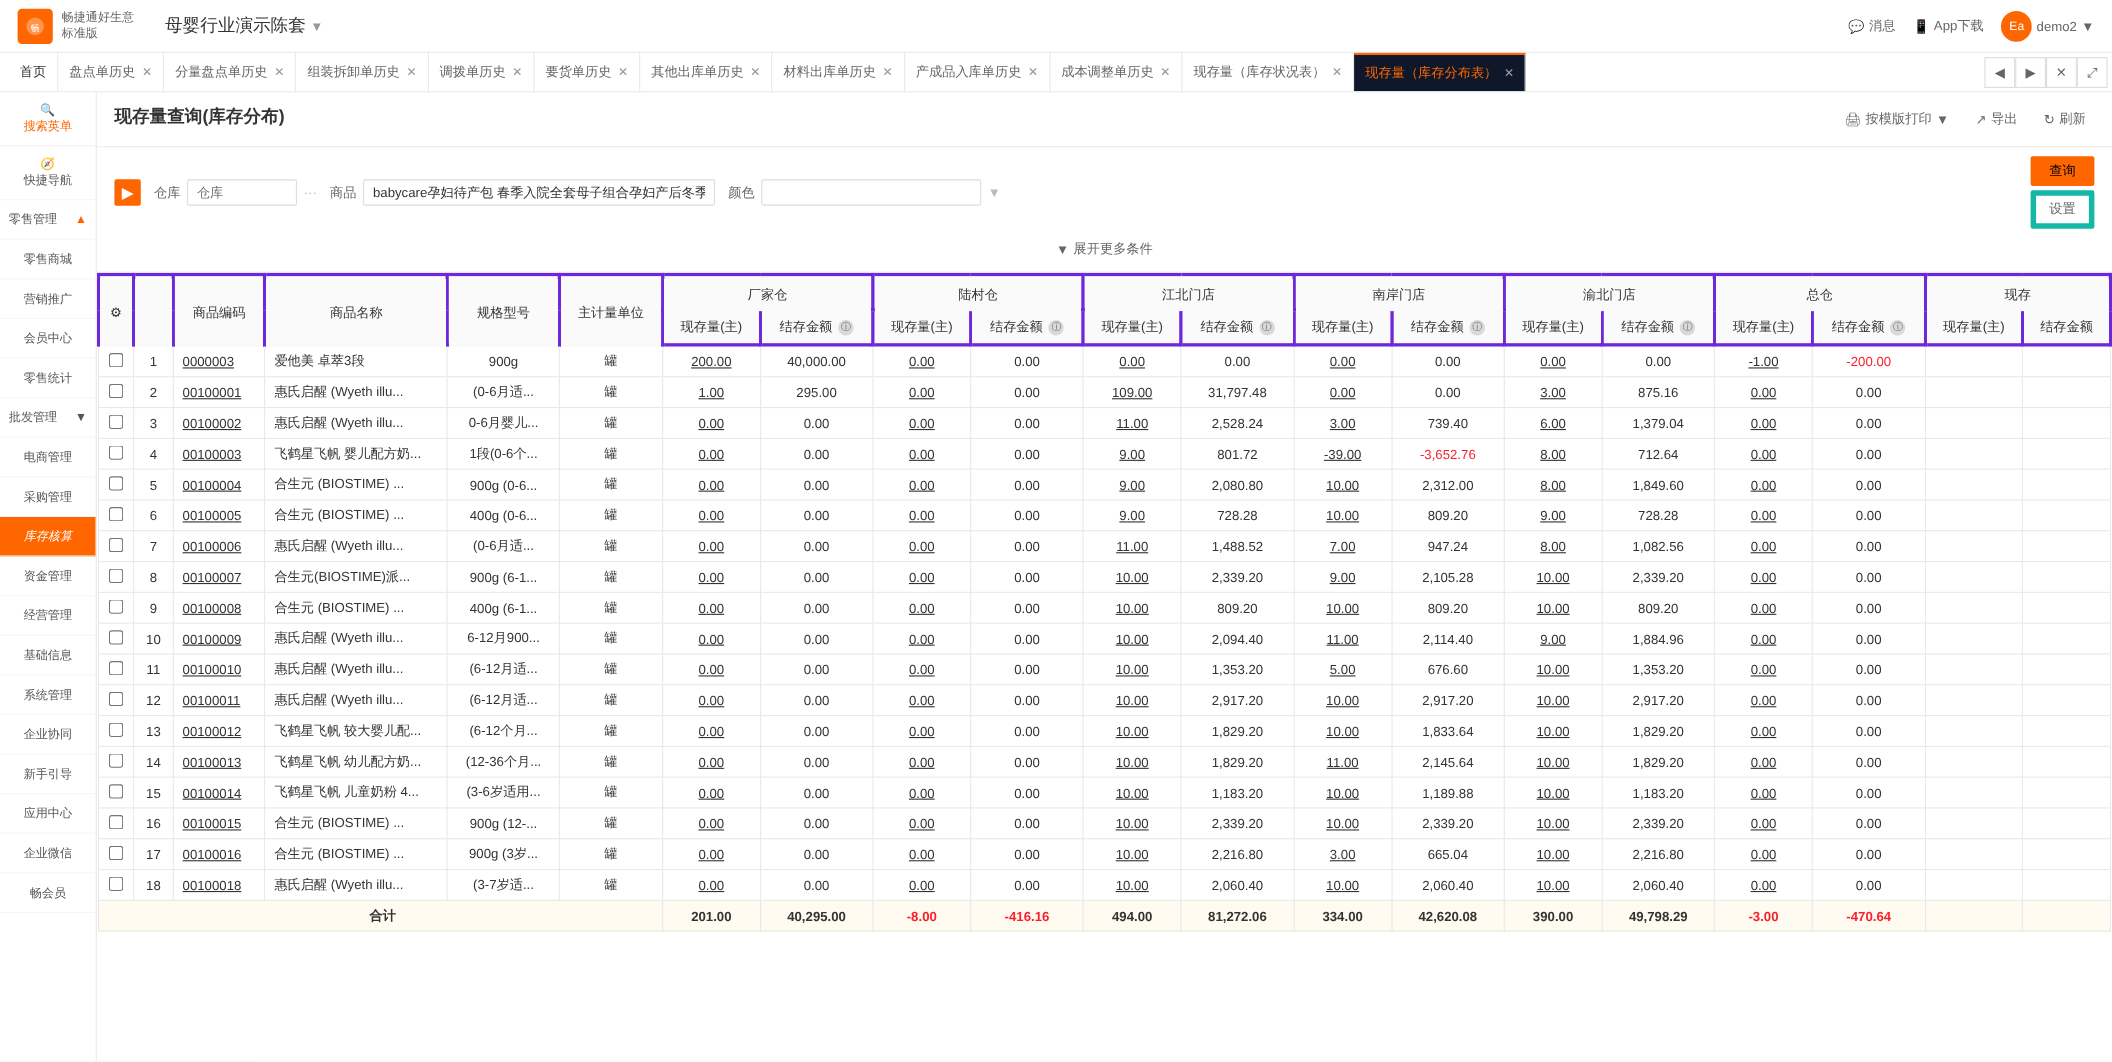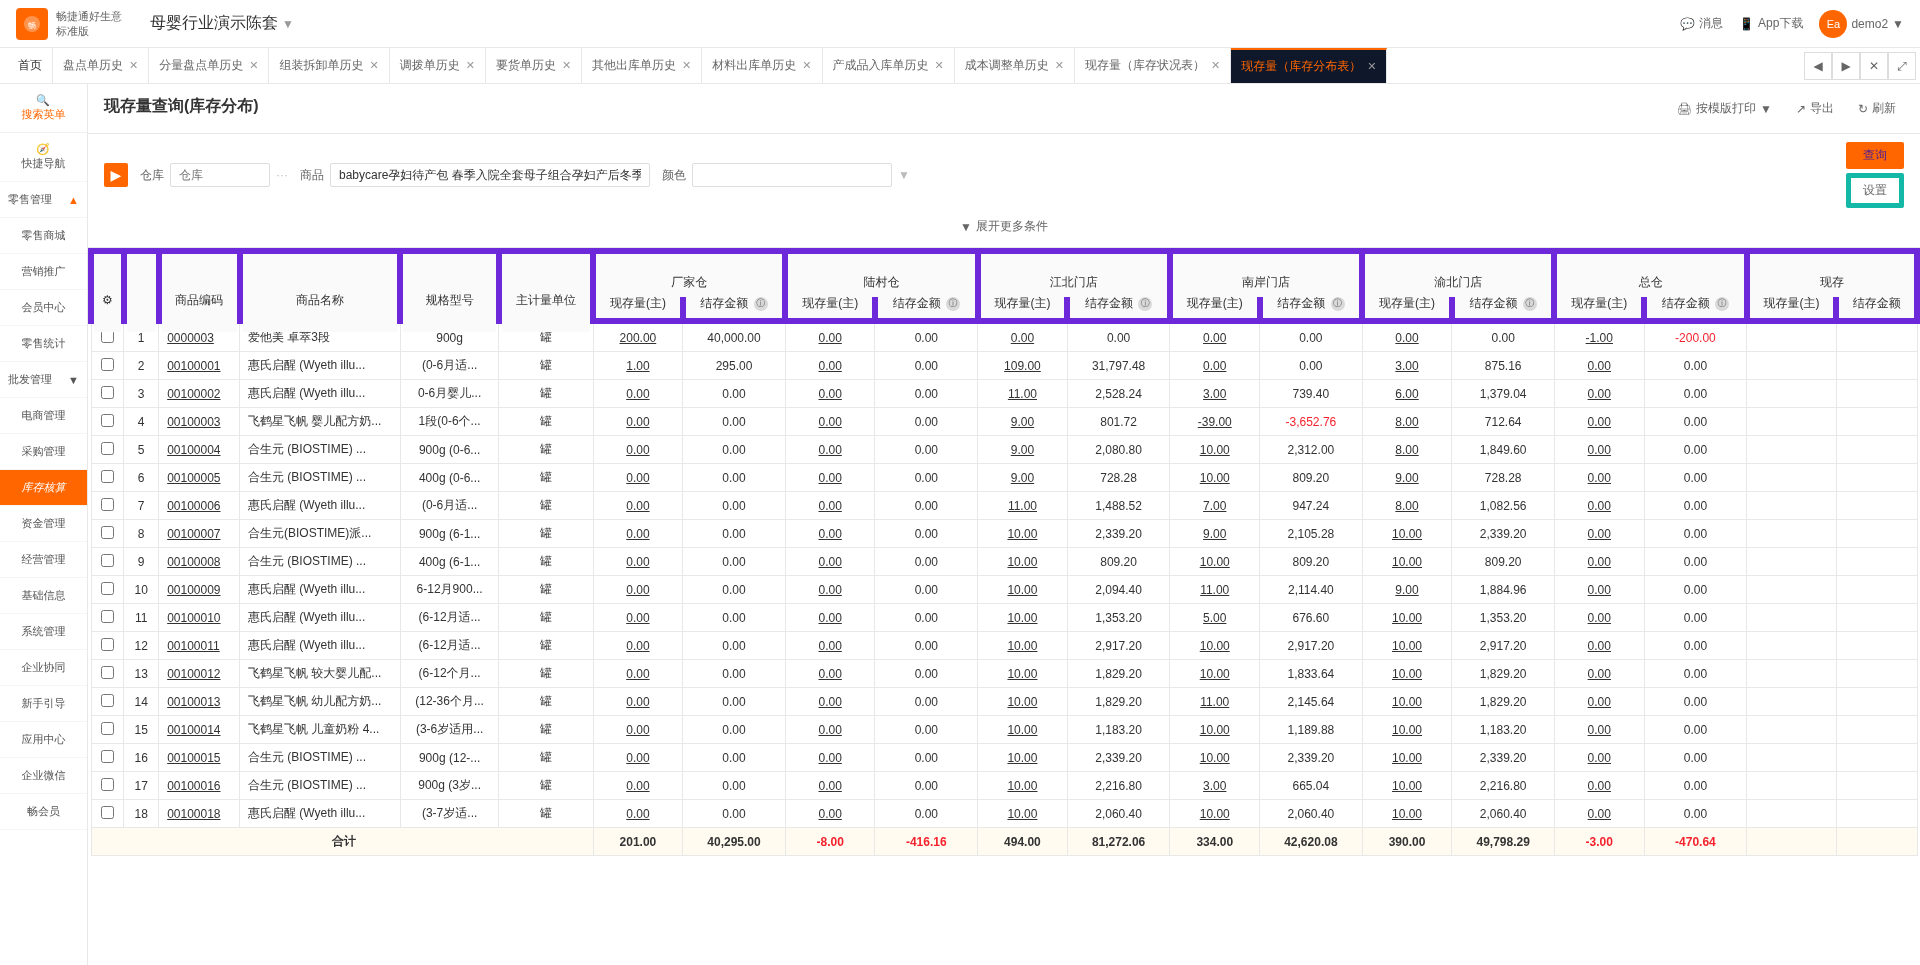--- a/index.html
+++ b/index.html
@@ -42,30 +42,30 @@
     .action-btn { display: flex; align-items: center; gap: 4px; padding: 4px 8px; border: none; background: none; cursor: pointer; color: #666; font-size: 12px; }
 
     
     .filter-area { background: #fff; padding: 8px 16px; border-bottom: 1px solid #e8e8e8; }
     .filter-row { display: flex; align-items: center; gap: 12px; flex-wrap: wrap; }
     .filter-item { display: flex; align-items: center; gap: 6px; }
     .filter-label { color: #666; white-space: nowrap; font-size: 12px; }
     .filter-input { border: 1px solid #ddd; border-radius: 2px; padding: 4px 8px; font-size: 12px; min-width: 100px; color: #333; }
     .filter-input-wide { min-width: 280px; }
     .expand-btn { color: #666; font-size: 12px; cursor: pointer; display: flex; align-items: center; gap: 4px; margin: 4px 0; }
-    .search-btn { background: #ff6600; color: #4c1d95; border: none; border-radius: 2px; padding: 5px 16px; font-size: 12px; cursor: pointer; }
+    .search-btn { background: #ff6600; color: #000000; border: none; border-radius: 2px; padding: 5px 16px; font-size: 12px; cursor: pointer; }
     .setting-btn { background: #fff; color: #666; border: 5px solid #14b8a6; border-radius: 2px; padding: 4px 12px; font-size: 12px; cursor: pointer; }
     .btn-group { display: flex; flex-direction: column; gap: 4px; }
     .orange-expand { width: 24px; height: 24px; background: #ff6600; color: white; border: none; cursor: pointer; border-radius: 2px; display: flex; align-items: center; justify-content: center; font-size: 14px; }
 
     
     .table-container { flex: 1; overflow: auto; background: #fff; margin: 0; }
     table { width: 100%; border-collapse: collapse; font-size: 12px; }
     thead tr { background: #fafafa; }
-    thead th { border: 6px solid #6d28d9; padding: 6px 8px; text-align: center; font-weight: 500; color: #333; white-space: nowrap; position: sticky; top: 17px; z-index: 1; background: #fafafa; }
+    thead th { border: 3px solid #6d28d9; padding: 6px 8px; text-align: center; font-weight: 500; color: #333; white-space: nowrap; position: sticky; top: 4px; z-index: 1; background: #fafafa; }
     tbody tr { background: #fff; }
     tbody tr.summary-row { background: #fffbf0; font-weight: 600; }
     td { border: 1px solid #e8e8e8; padding: 5px 8px; text-align: center; white-space: nowrap; color: #333; }
     td.text-left { text-align: left; }
     td.red { color: #f5222d; }
     td.underline { text-decoration: underline; cursor: pointer; color: #333; }
     .col-group-header { text-align: center; background: #fafafa; font-weight: 500; }
     
     
     ::-webkit-scrollbar { width: 6px; height: 6px; }

